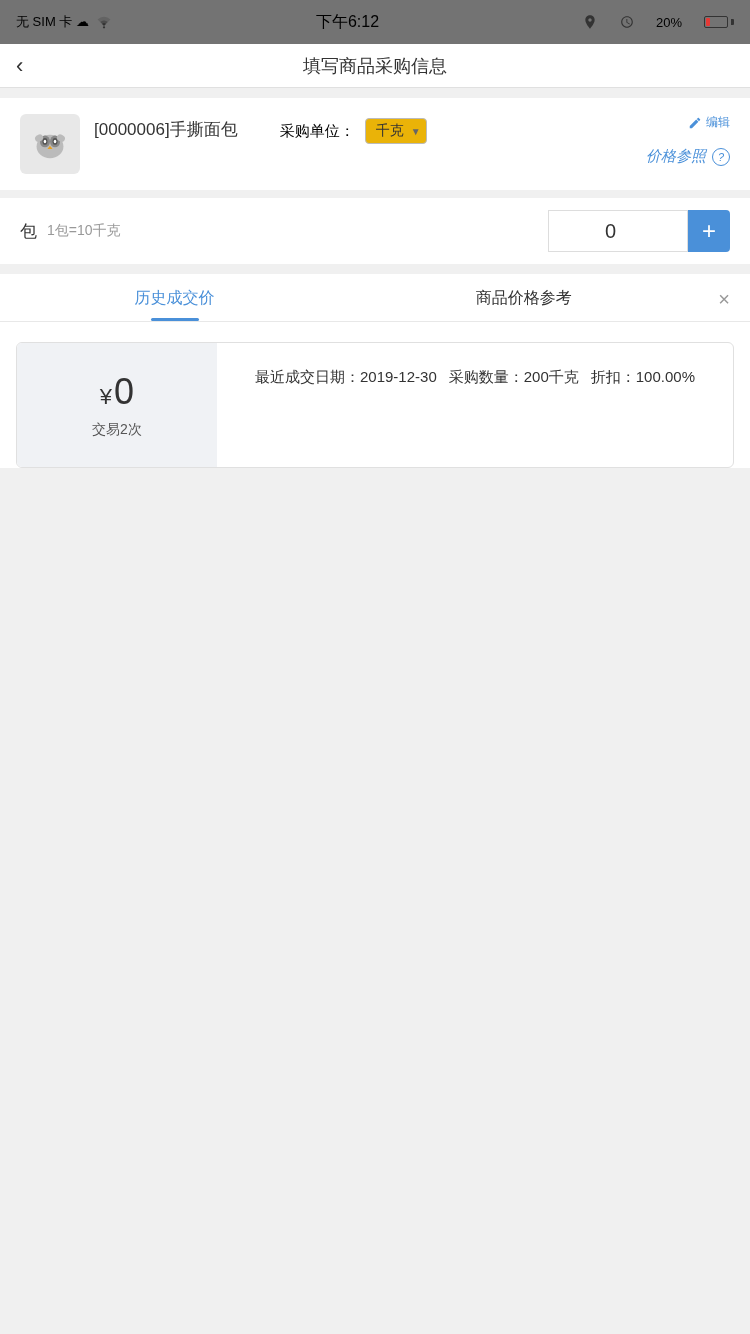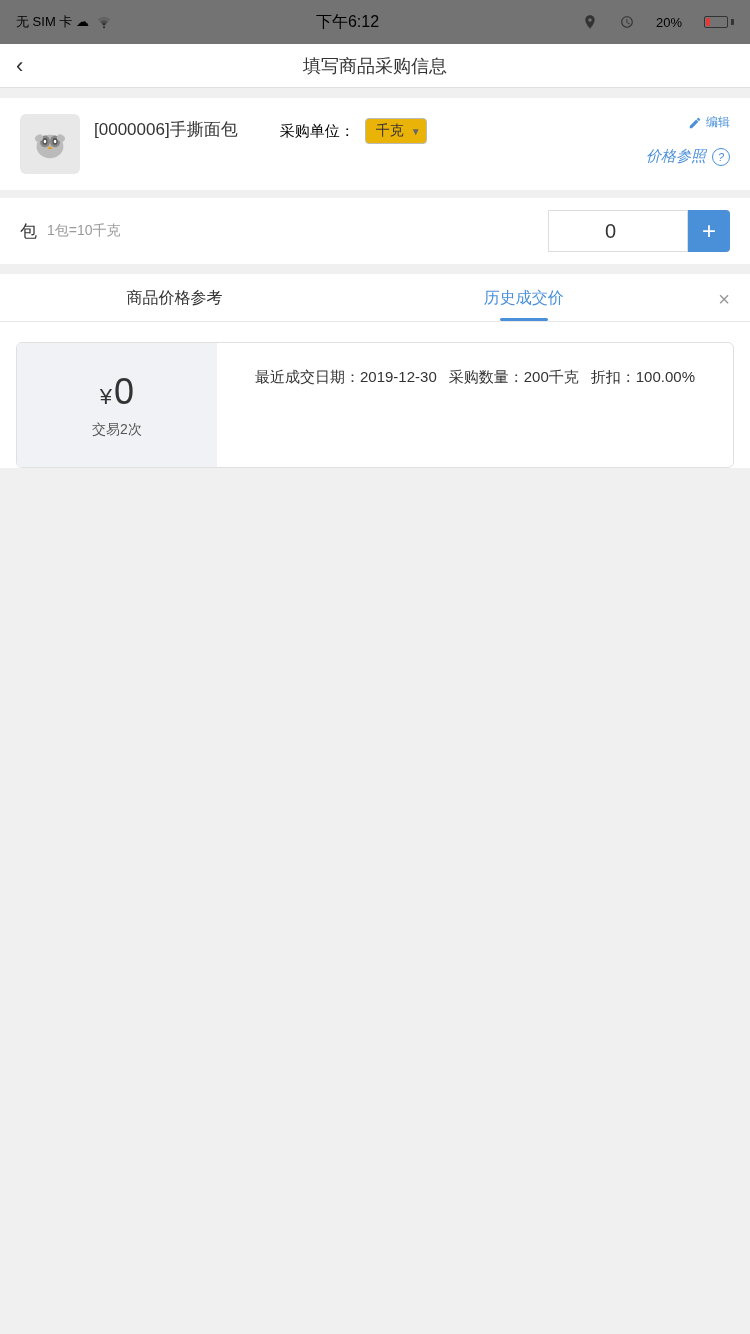--- a/index.html
+++ b/index.html
@@ -423,26 +423,26 @@
       <span class="quantity-conversion">1包=10千克</span>
     </div>
     <div class="quantity-input-group">
       <input class="quantity-input-box" type="number" value="0" style="">
       <button class="quantity-plus">+</button>
     </div>
   </div>
 
   <div class="tab-section">
     <div class="tab-bar">
-      <div class="tab-item">
-        <span>商品价格参考</span>
-      </div>
       <div class="tab-item active">
         <span>历史成交价</span>
         <div class="tab-underline"></div>
+      </div>
+      <div class="tab-item">
+        <span>商品价格参考</span>
       </div>
       <div class="tab-close">×</div>
     </div>
 
     <div class="price-card">
       <div class="price-card-left">
         <div class="price-amount">
           <span class="price-currency">¥</span><span>0</span>
         </div>
         <div class="price-trade-count">交易2次</div>

